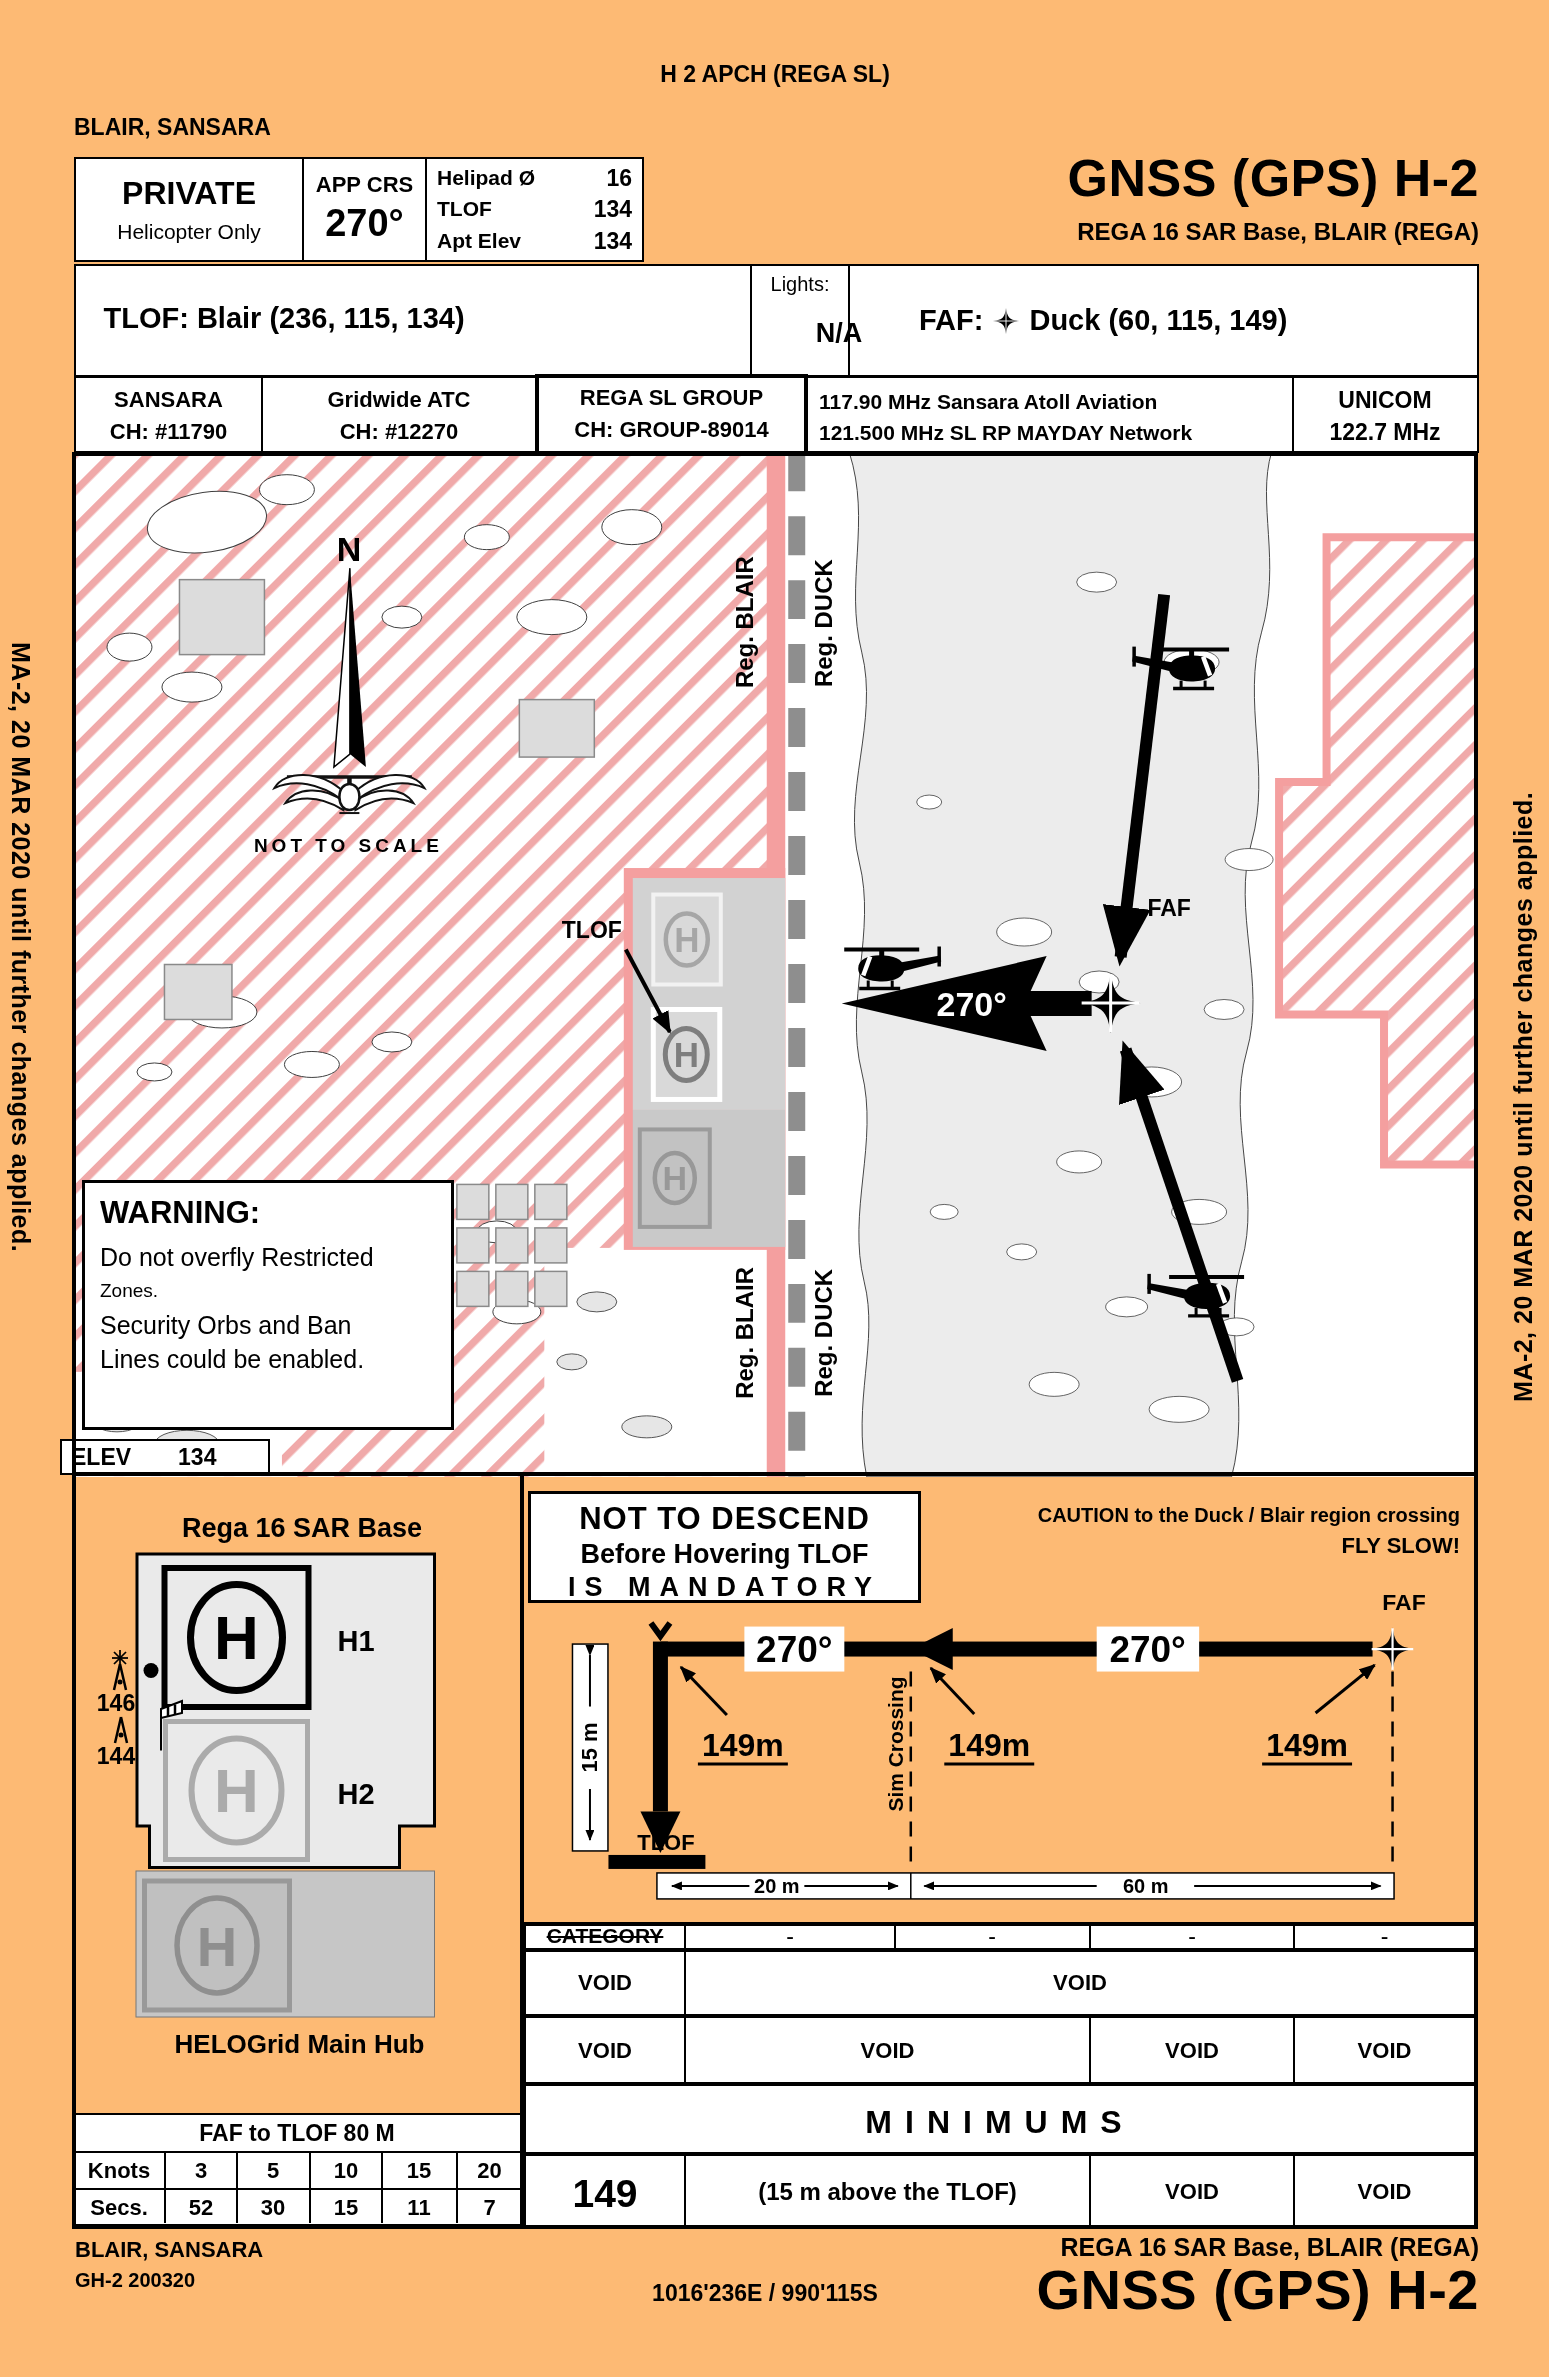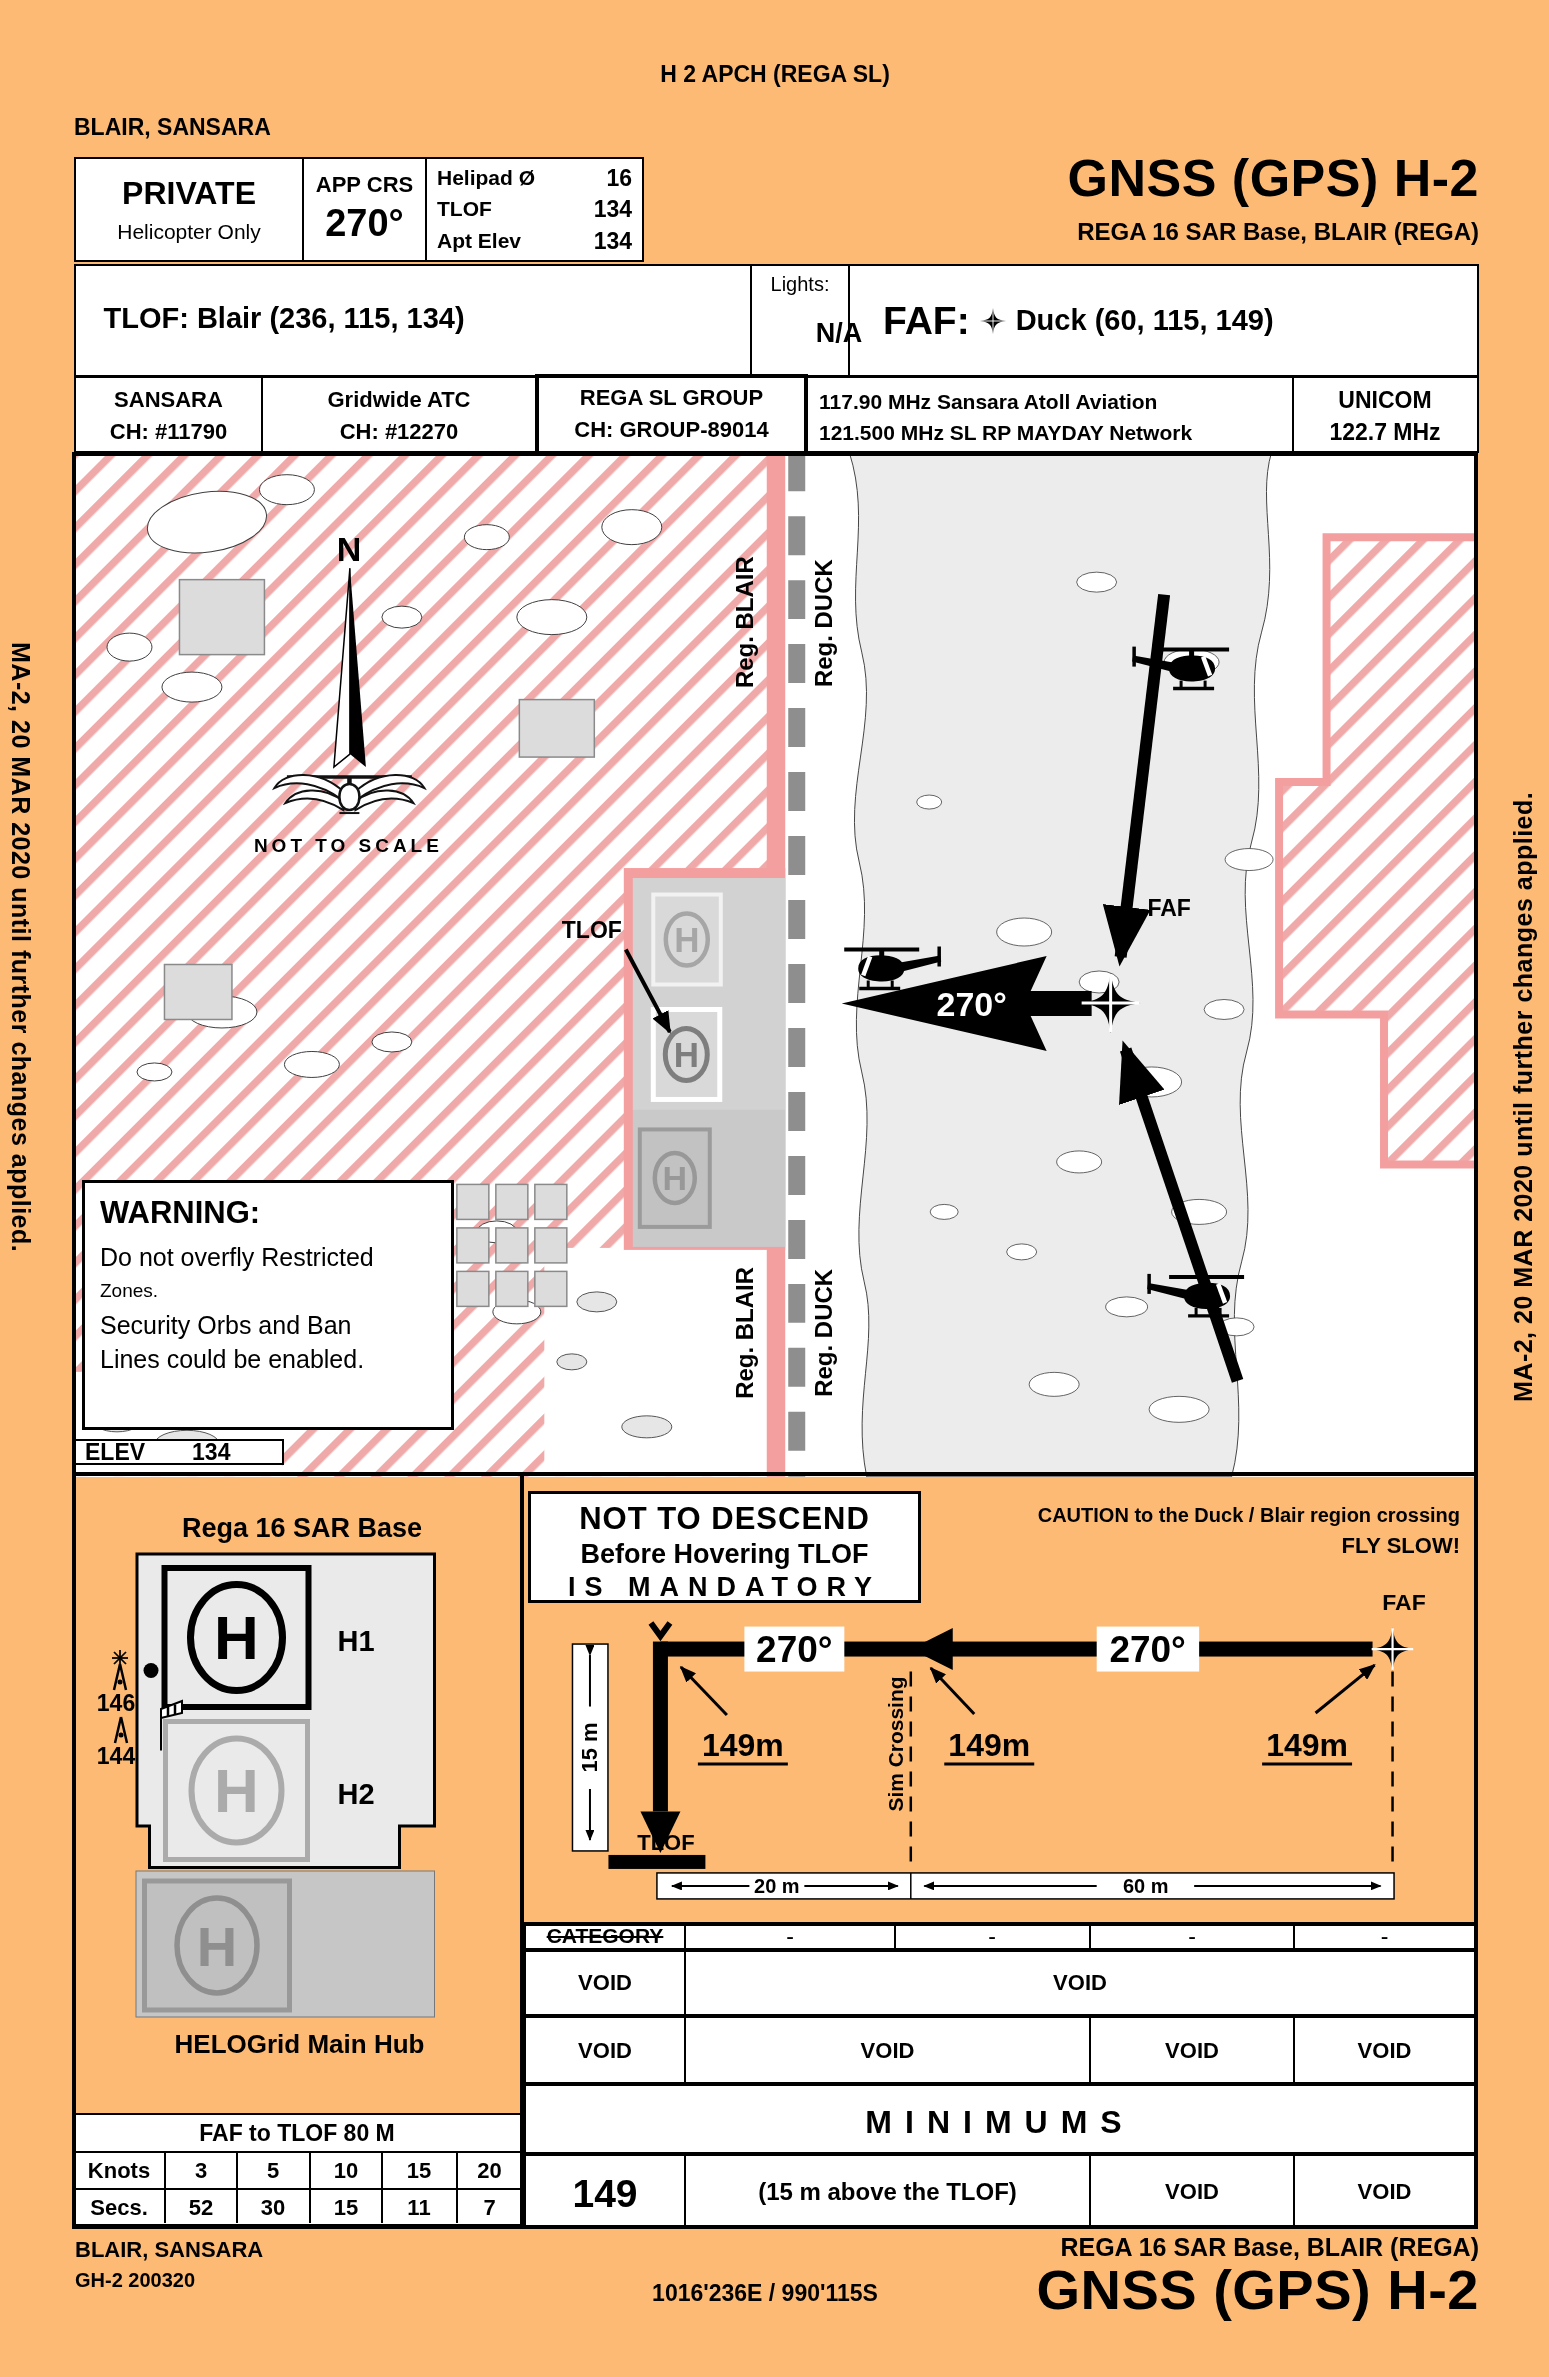--- a/index.html
+++ b/index.html
@@ -42,21 +42,21 @@
   <div class="abs" style="right:71px;top:148px;font-size:52px;font-weight:700;letter-spacing:0.5px;">GNSS (GPS) H-2</div>
   <div class="abs" style="right:71px;top:218px;font-size:24px;font-weight:600;">REGA 16 SAR Base, BLAIR (REGA)</div>
 
   <div class="abs bx" style="left:74px;top:264px;width:1405px;height:113px;">
     <div class="vline" style="left:674px;"></div>
     <div class="vline" style="left:772px;"></div>
     <div class="abs" style="left:27.5px;top:36px;font-size:29px;font-weight:700;">TLOF: Blair (236, 115, 134)</div>
     <div class="abs c" style="left:676px;width:96px;top:7px;font-size:20px;">Lights:</div>
     <div class="abs c" style="left:676px;width:96px;top:52px;font-size:27px;font-weight:700;padding-left:39px;">N/A</div>
     <div class="abs" style="left:807px;top:0;height:100%;display:flex;align-items:center;gap:9px;">
-      <span style="font-size:39px;font-weight:700;">FAF:</span>
+      <span style="font-size:29px;font-weight:700;margin-left:36px;">FAF:</span>
       <svg width="28" height="28" viewBox="-60 -60 120 120">
         <path d="M0,-56 C6,-14 14,-6 56,0 C14,6 6,14 0,56 C-6,14 -14,6 -56,0 C-14,-6 -6,-14 0,-56 Z" fill="#000"></path>
         <line x1="-58" y1="0" x2="58" y2="0" stroke="#fff" stroke-width="4"></line>
         <line x1="0" y1="-58" x2="0" y2="58" stroke="#fff" stroke-width="4"></line>
       </svg>
       <span style="font-size:29px;font-weight:700;">Duck (60, 115, 149)</span>
     </div>
   </div>
 
   <div class="abs bx" style="left:74px;top:376px;width:1405px;height:77px;">
@@ -235,21 +235,21 @@
   </svg>
 
   <div class="abs" style="left:82px;top:1180px;width:372px;height:250px;border:3px solid #000;background:#fff;box-sizing:border-box;z-index:10;padding:12px 12px 0 15px;">
     <div style="font-size:31px;font-weight:700;margin-bottom:9px;">WARNING:</div>
     <div style="font-size:25px;line-height:34px;">Do not overfly Restricted</div>
     <div style="font-size:19px;line-height:34px;">Zones.</div>
     <div style="font-size:25px;line-height:34px;">Security Orbs and Ban</div>
     <div style="font-size:25px;line-height:34px;">Lines could be enabled.</div>
   </div>
 
-  <div class="abs" style="left:74px;top:1439px;width:210px;height:26px;border:2.5px solid #000;background:#fff;box-sizing:border-box;z-index:12;display:flex;align-items:center;">
+  <div class="abs" style="left:60px;top:1439px;width:210px;height:36px;border:2.5px solid #000;background:#fff;box-sizing:border-box;z-index:12;display:flex;align-items:center;">
     <span style="font-size:23px;font-weight:600;margin-left:9px;">ELEV</span>
     <span style="font-size:23px;font-weight:600;margin-left:47px;">134</span>
   </div>
 
   <svg class="abs" style="left:76px;top:1478px;z-index:1;" width="442" height="633" viewBox="0 0 884 1266">
     <text x="452" y="118" font-size="54" font-weight="700" text-anchor="middle">Rega 16 SAR Base</text>
     <path d="M122,152 H717 V696 H647 V779 H147 V696 H122 Z" fill="#eaeaea" stroke="#000" stroke-width="6"></path>
     <rect x="120" y="786" width="597" height="292" fill="#c6c6c6" stroke="#777" stroke-width="2"></rect>
 
     <rect x="177" y="180" width="288" height="278" fill="#eaeaea" stroke="#000" stroke-width="12"></rect>

